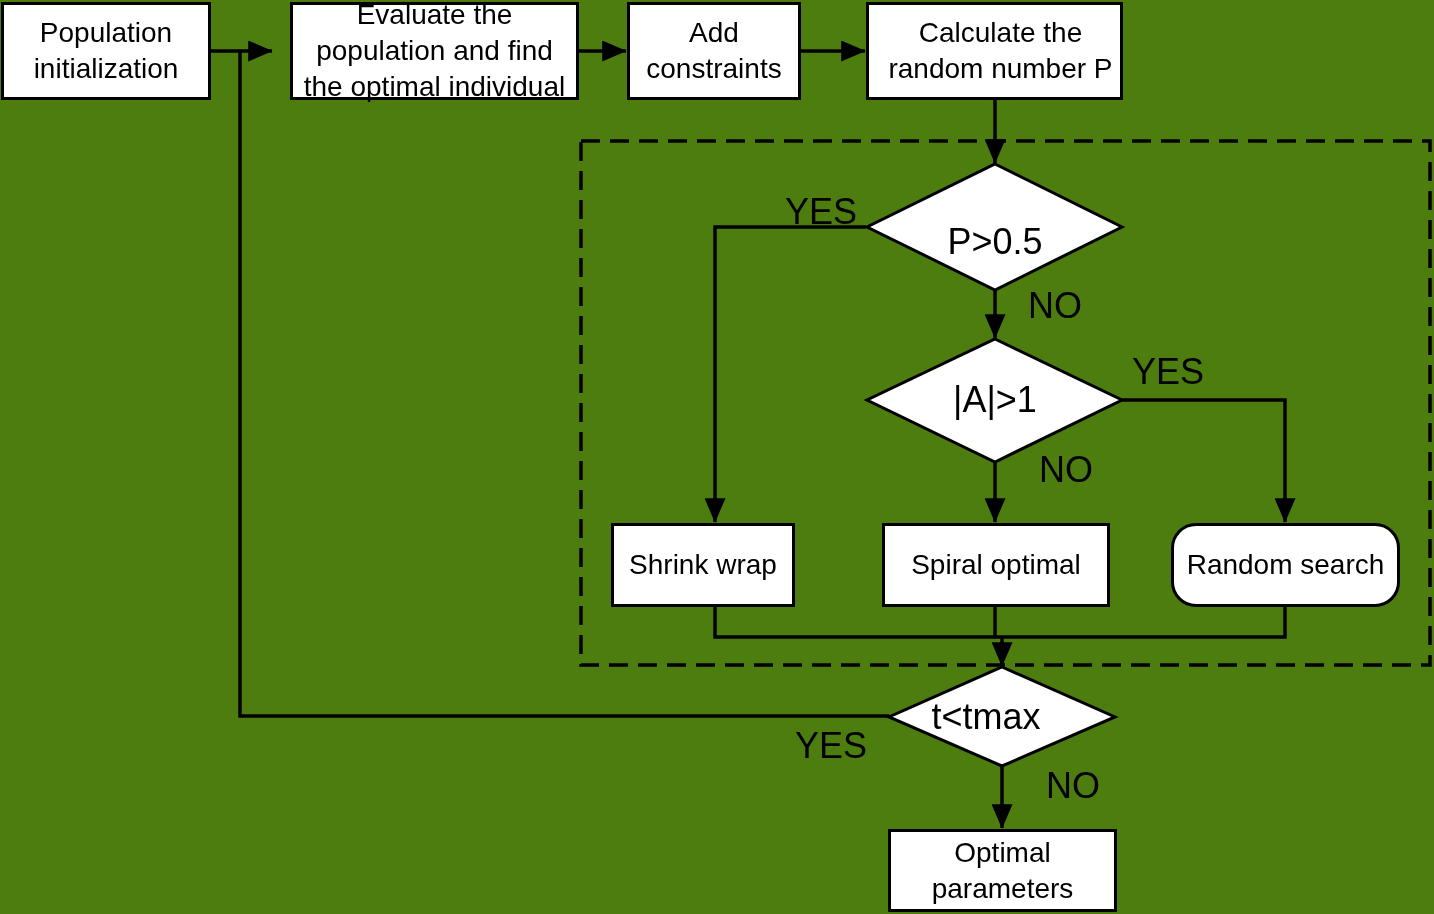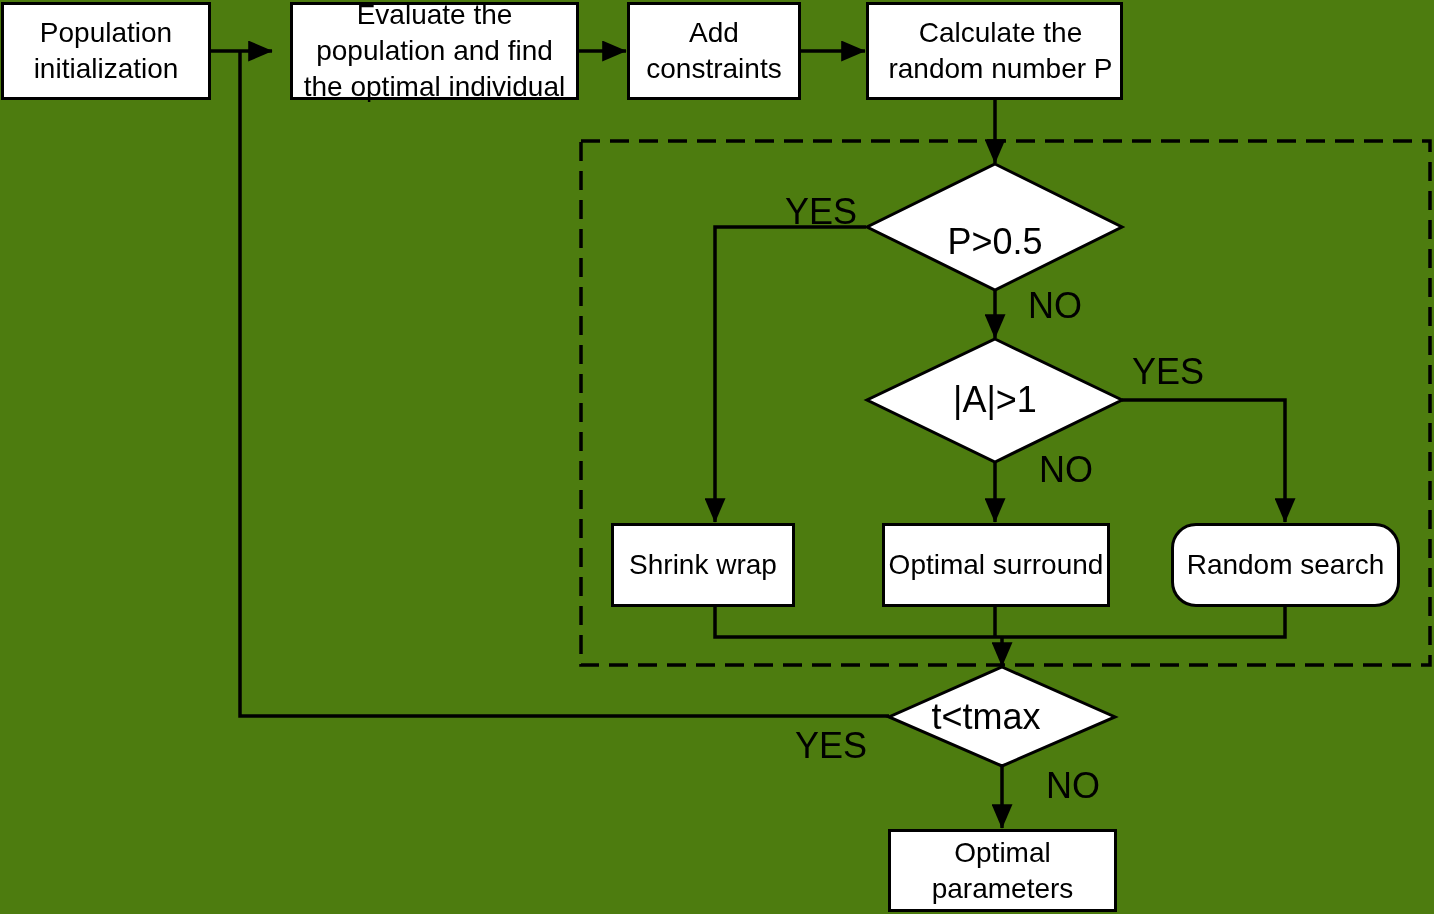--- a/index.html
+++ b/index.html
@@ -76,21 +76,21 @@
 the optimal individual</div>
 
   <div class="box" style="left:627px; top:2px; width:174px; height:98px;">Add
 constraints</div>
 
   <div class="box" style="left:866px; top:2px; width:257px; height:98px;padding-left:12px;">Calculate the
 random number P</div>
 
   <div class="box" style="left:611px; top:523px; width:184px; height:84px;">Shrink wrap</div>
 
-  <div class="box" style="left:882px; top:523px; width:228px; height:84px;">Optimal surround</div>
+  <div class="box" style="left:882px; top:523px; width:228px; height:84px;">Spiral optimal</div>
 
   <div class="box" style="left:1171px; top:523px; width:229px; height:84px;border-radius:25px;">Random search</div>
 
   <div class="box" style="left:888px; top:829px; width:229px; height:83px;">Optimal
 parameters</div>
 
   <div class="lbl" style="left:995px; top:227px;margin-top:15px;">P&gt;0.5</div>
   <div class="lbl" style="left:995px; top:400px;">|A|&gt;1</div>
   <div class="lbl" style="left:950px; top:717px;margin-left:36px;">t&lt;tmax</div>
 

